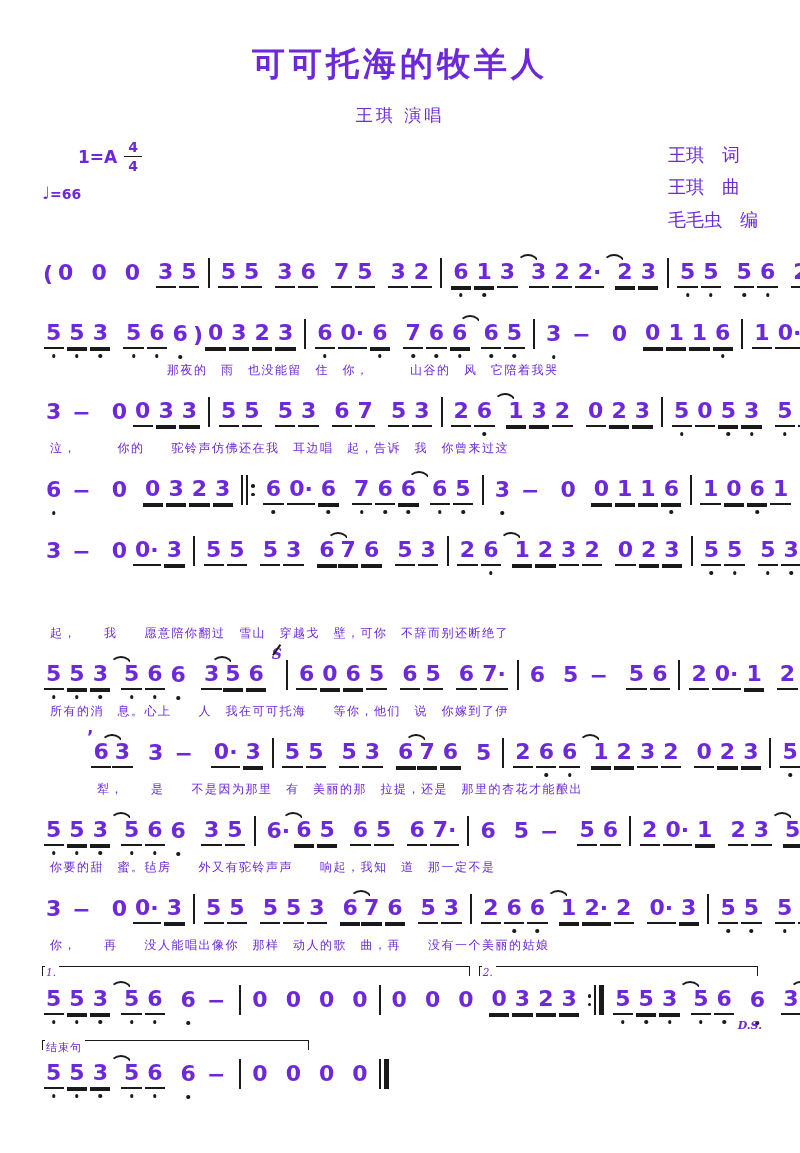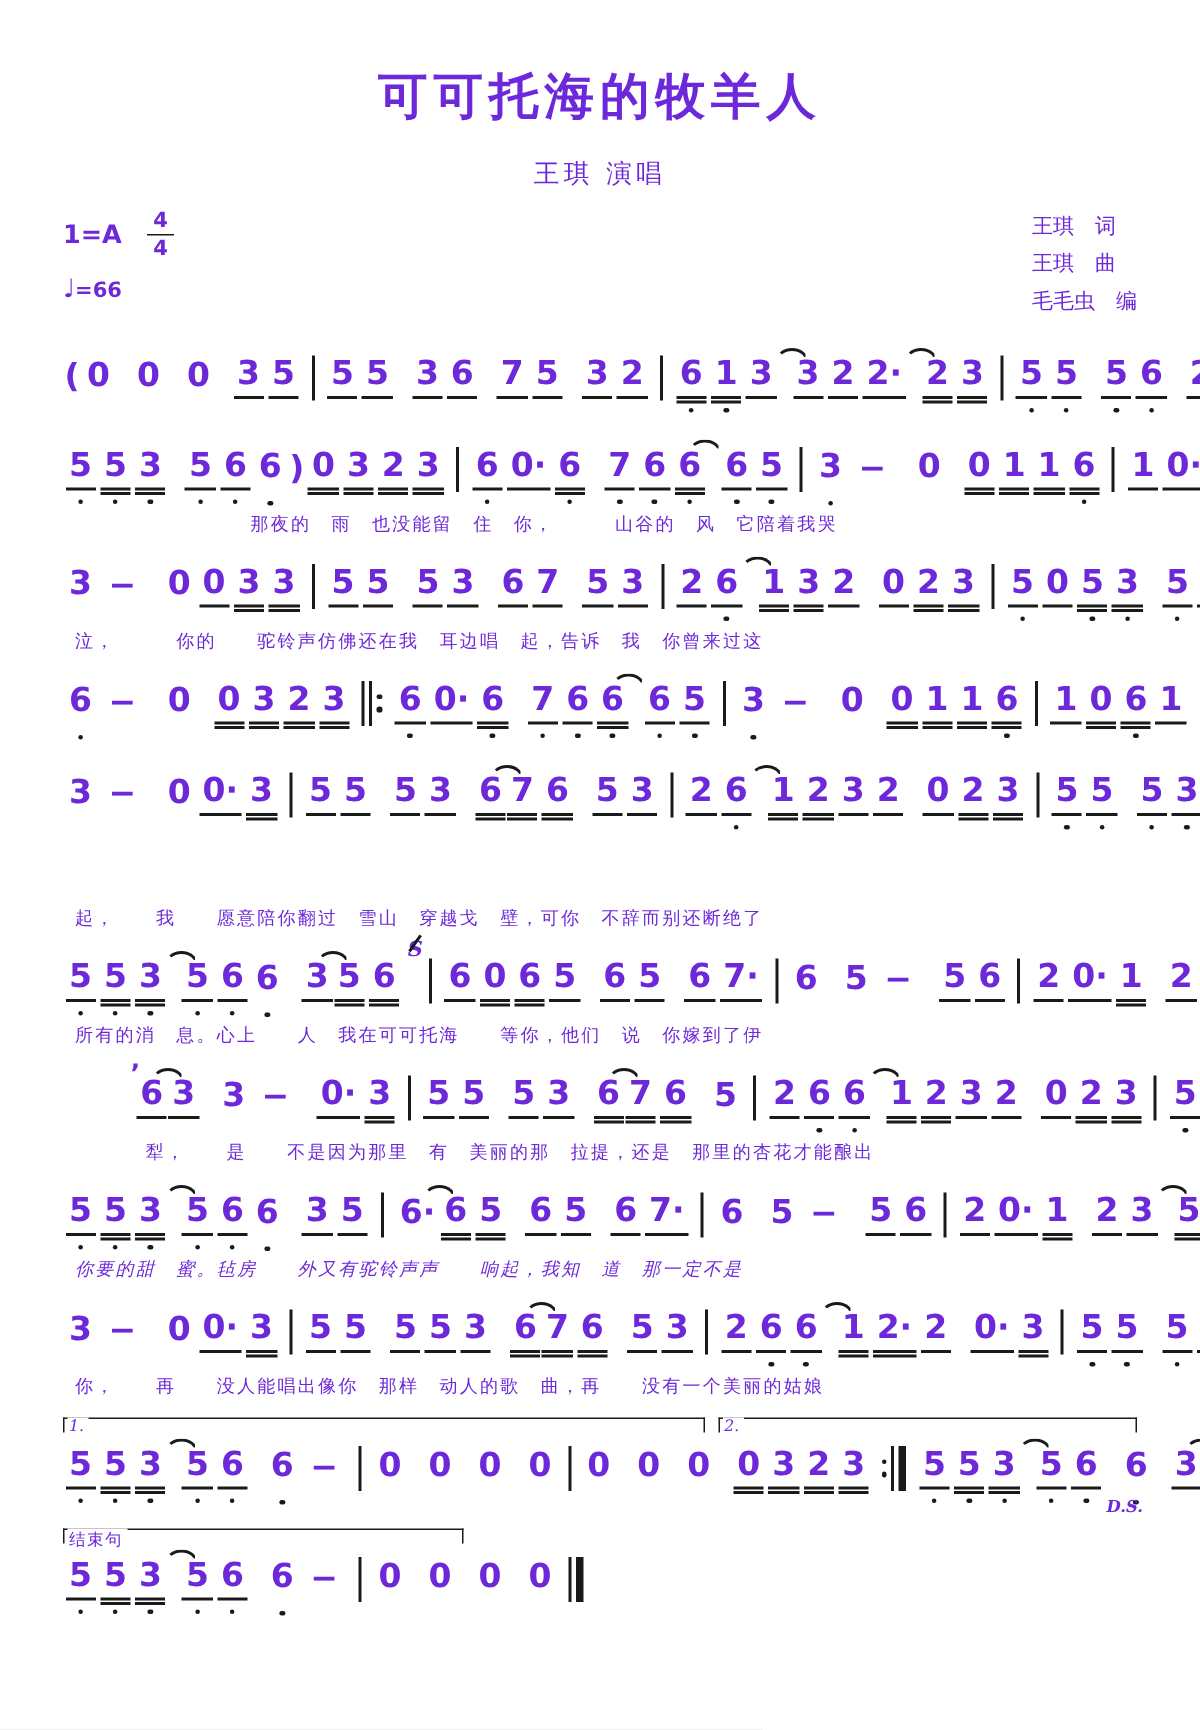--- a/index.html
+++ b/index.html
@@ -6,27 +6,27 @@
   .page {
     width:800px; height:1153px; background:#ffffff; color:#6d28d9;
     margin:0 auto; box-sizing:border-box; padding:34px 42px 0;
     font-family:"DejaVu Serif", serif; overflow:hidden; position:relative;
   }
   
   .title { text-align:center; font-size:33px; font-weight:700; letter-spacing:4px; margin:8px 0 0; }
   .performer { text-align:center; font-size:17px; letter-spacing:3px; margin-top:17px; }
   .meta { display:flex; justify-content:space-between; align-items:flex-start; margin-top:12px; }
   .keyblock { font-family:"DejaVu Sans", sans-serif; }
-  .keyline { display:flex; align-items:center; gap:17px; font-size:17px; font-weight:700; }
+  .keyline { display:flex; align-items:center; gap:7px; font-size:17px; font-weight:700;margin-left:36px; }
   .frac { display:inline-flex; flex-direction:column; text-align:center; font-size:14px; line-height:1.15; font-weight:700; }
   .frac .num { border-bottom:1.6px solid #1a1a1a; padding:0 4px 1px; }
   .frac .den { padding:1px 4px 0; }
   .tempo { margin-top:9px; font-size:14px; font-weight:700; }
   .tempo .glyph { font-size:17px; }
-  .credits { font-size:14px; line-height:1.8; text-align:left; margin-top:0;font-family:Liberation Serif, serif; }
+  .credits { font-size:18px; line-height:1.8; text-align:left; margin-top:0;font-family:Liberation Serif, serif; }
   
   .score { margin-top:16px; }
   .system { position:relative; margin-bottom:12px; }
   .noterow { position:relative; white-space:nowrap; padding:6px 0 13px; font-family:"DejaVu Sans", sans-serif; }
   .n { position:relative; display:inline-block; vertical-align:middle; font-weight:700; font-size:22px; line-height:26px; margin:0 1.5px; padding:0 2.5px 1px; }
   .u1, .u2 { border-bottom:2px solid #1a1a1a; }
   .u2::after { content:""; position:absolute; left:0; right:0; bottom:-4.5px; height:2px; background:#1a1a1a; }
   .ld { position:absolute; left:50%; transform:translateX(-50%); bottom:-11px; width:3.5px; height:3.5px; border-radius:50%; background:#1a1a1a; }
   .sp { display:inline-block; width:10px; }
   .dash { display:inline-block; vertical-align:middle; font-weight:700; font-size:22px; margin:0 7px; }
@@ -155,21 +155,21 @@
         <div class="lyrics" style="padding-left: 55px;">犁，　　是　　不是因为那里　有　美丽的那　拉提，还是　那里的杏花才能酿出</div>
       </div>
       <div class="system">
         <div class="noterow"><span class="n u1">5<i class="ld"></i></span><span class="n u2">5<i class="ld"></i></span><span class="n u2">3<i class="ld"></i></span><span class="sp"></span><span class="arc"></span><span class="n u1">5<i class="ld"></i></span><span class="n u1">6<i class="ld"></i></span><span class="n">6<i class="ld"></i></span><span class="sp"></span><span class="n u1">3</span><span class="n u1">5</span><span class="bgroup">
             <span class="bl"></span>
           </span><span class="n">6·</span><span class="arc"></span><span class="n u2">6</span><span class="n u2">5</span><span class="sp"></span><span class="n u1">6</span><span class="n u1">5</span><span class="sp"></span><span class="n u1">6</span><span class="n u1">7·</span><span class="bgroup">
             <span class="bl"></span>
           </span><span class="n">6</span><span class="sp"></span><span class="n">5</span><span class="dash">−</span><span class="sp"></span><span class="n u1">5</span><span class="n u1">6</span><span class="bgroup">
             <span class="bl"></span>
           </span><span class="n u1">2</span><span class="n u1">0·</span><span class="n u2">1</span><span class="sp"></span><span class="n u1">2</span><span class="n u1">3</span><span class="sp"></span><span class="arc"></span><span class="n u2">5</span></div>
-        <div class="lyrics" style="padding-left: 8px; font-style: italic;">你要的甜　蜜。毡房　　外又有驼铃声声　　响起，我知　道　那一定不是</div>
+        <div class="lyrics" style="padding-left: 8px;">你要的甜　蜜。毡房　　外又有驼铃声声　　响起，我知　道　那一定不是</div>
       </div>
       <div class="system">
         <div class="noterow"><span class="n">3</span><span class="dash">−</span><span class="sp"></span><span class="n">0</span><span class="n u1">0·</span><span class="n u2">3</span><span class="bgroup">
             <span class="bl"></span>
           </span><span class="n u1">5</span><span class="n u1">5</span><span class="sp"></span><span class="n u1">5</span><span class="n u1">5</span><span class="n u1">3</span><span class="sp"></span><span class="n u2">6</span><span class="arc"></span><span class="n u2">7</span><span class="n u2">6</span><span class="sp"></span><span class="n u1">5</span><span class="n u1">3</span><span class="bgroup">
             <span class="bl"></span>
           </span><span class="n u1">2</span><span class="n u1">6<i class="ld"></i></span><span class="n u1">6<i class="ld"></i></span><span class="sp"></span><span class="arc"></span><span class="n u2">1</span><span class="n u2">2·</span><span class="n u1">2</span><span class="sp"></span><span class="n u1">0·</span><span class="n u2">3</span><span class="bgroup">
             <span class="bl"></span>
           </span><span class="n u1">5<i class="ld"></i></span><span class="n u1">5<i class="ld"></i></span><span class="sp"></span><span class="n u1">5<i class="ld"></i></span><span class="n u1">3</span><span class="sp"></span><span class="sp"></span></div>
         <div class="lyrics" style="padding-left: 8px;">你，　　再　　没人能唱出像你　那样　动人的歌　曲，再　　没有一个美丽的姑娘</div>

